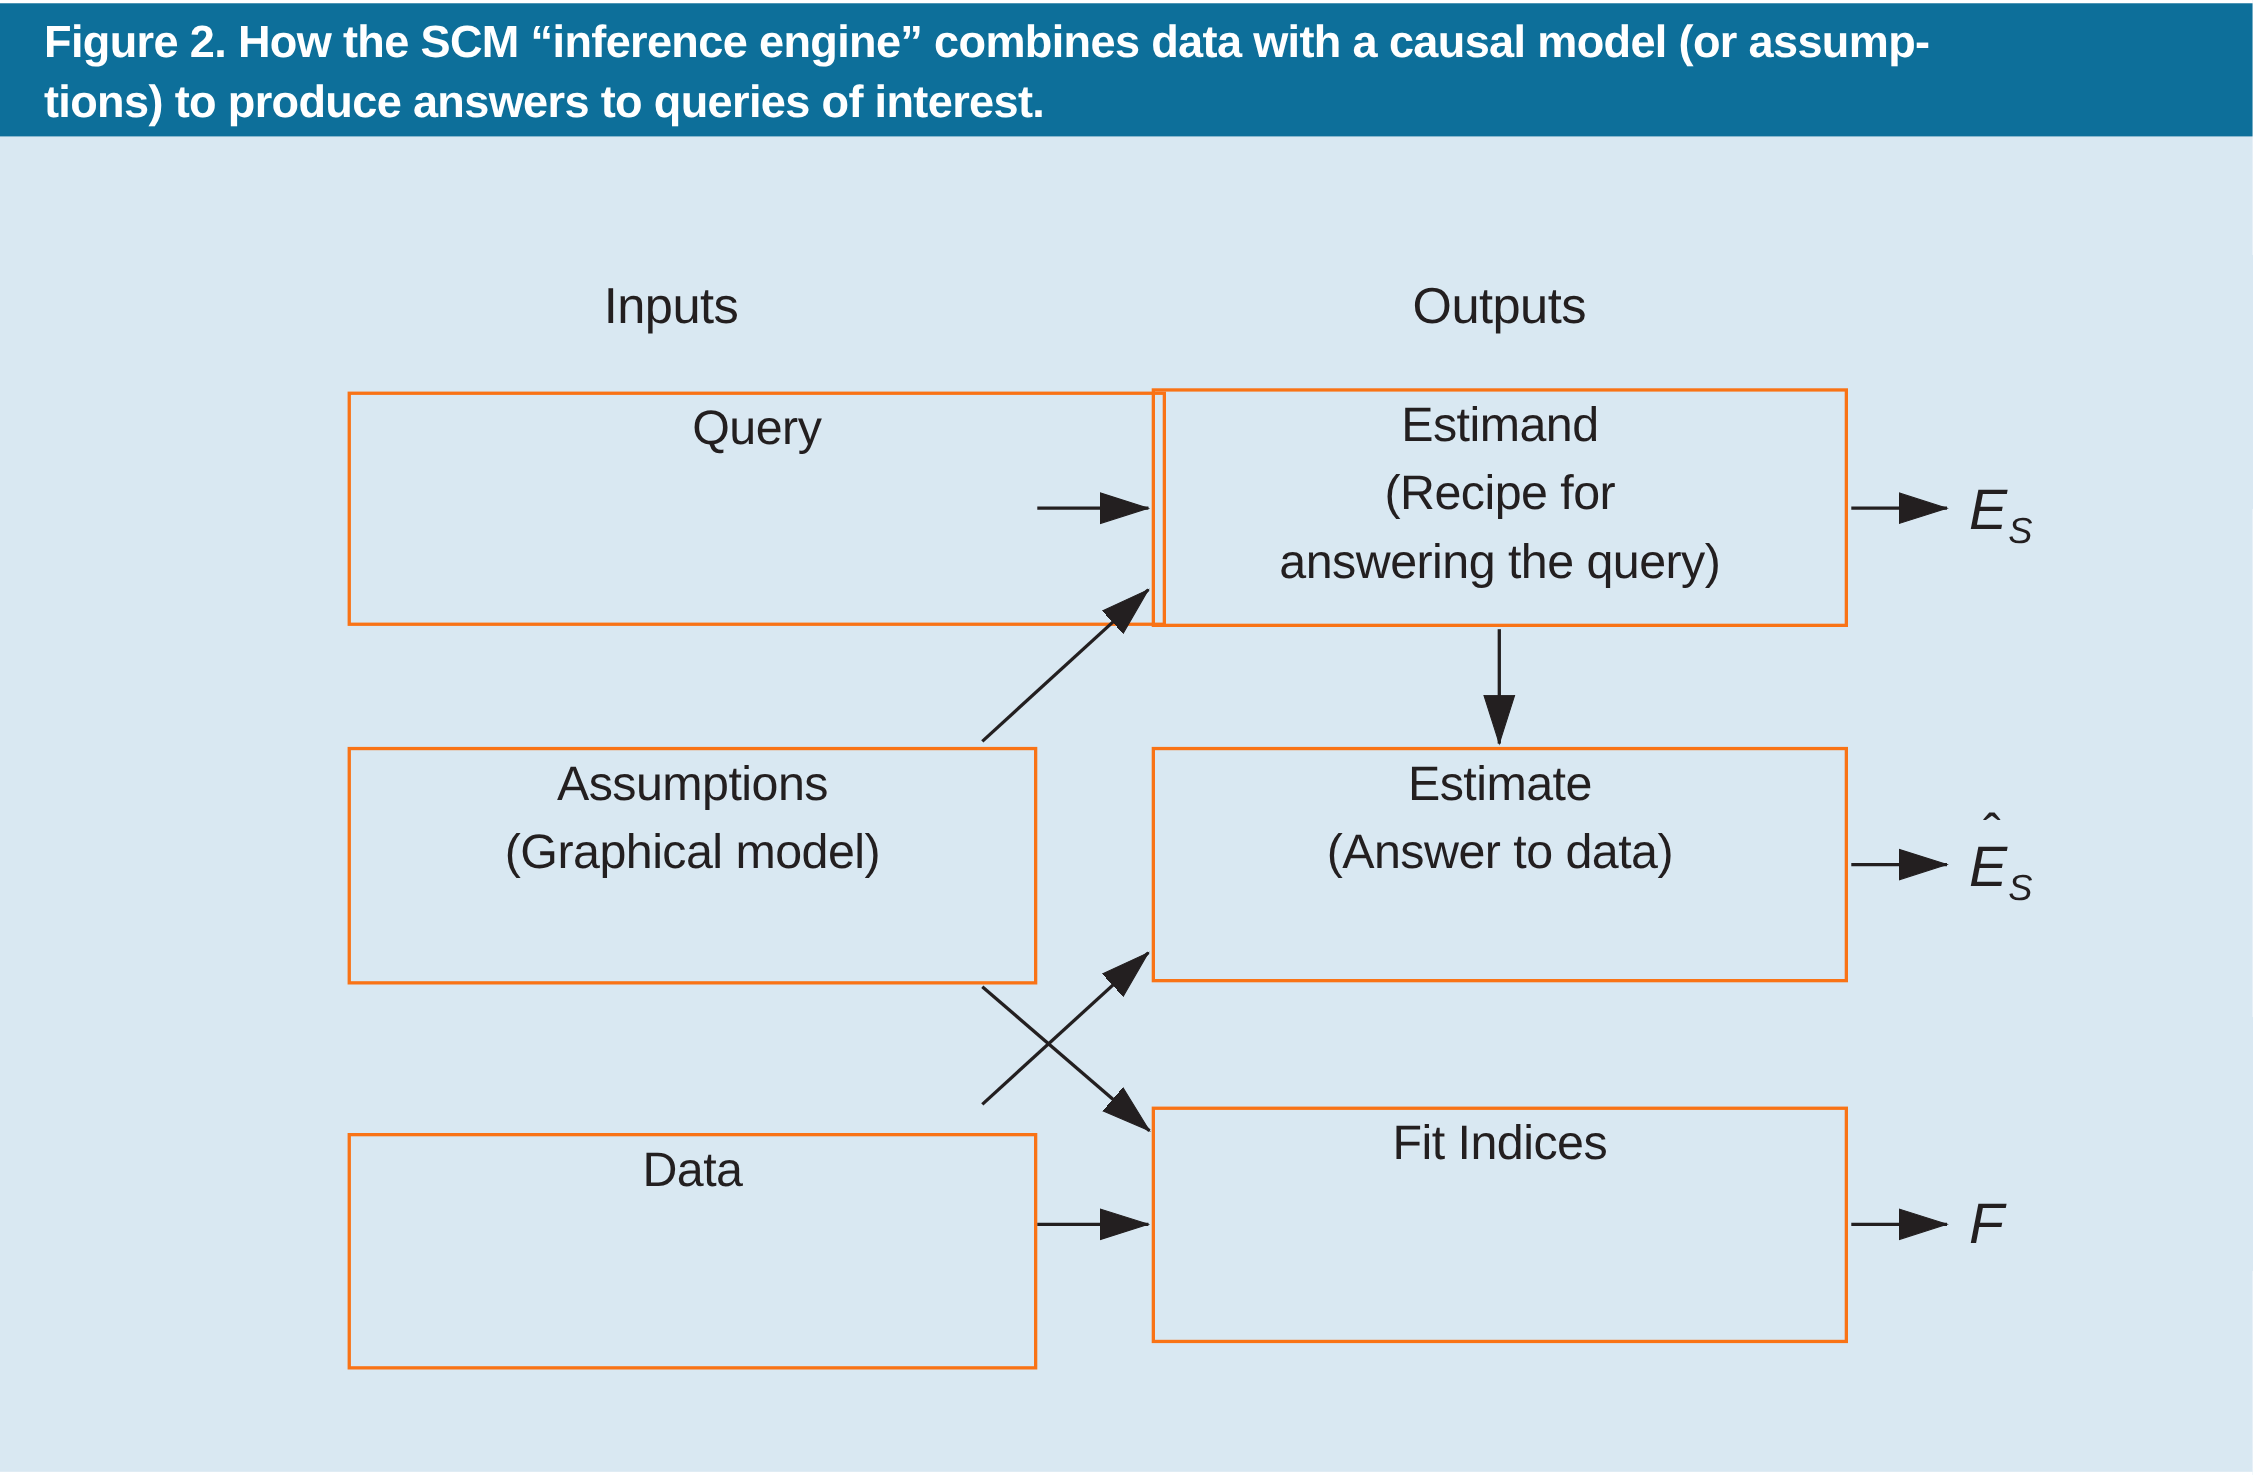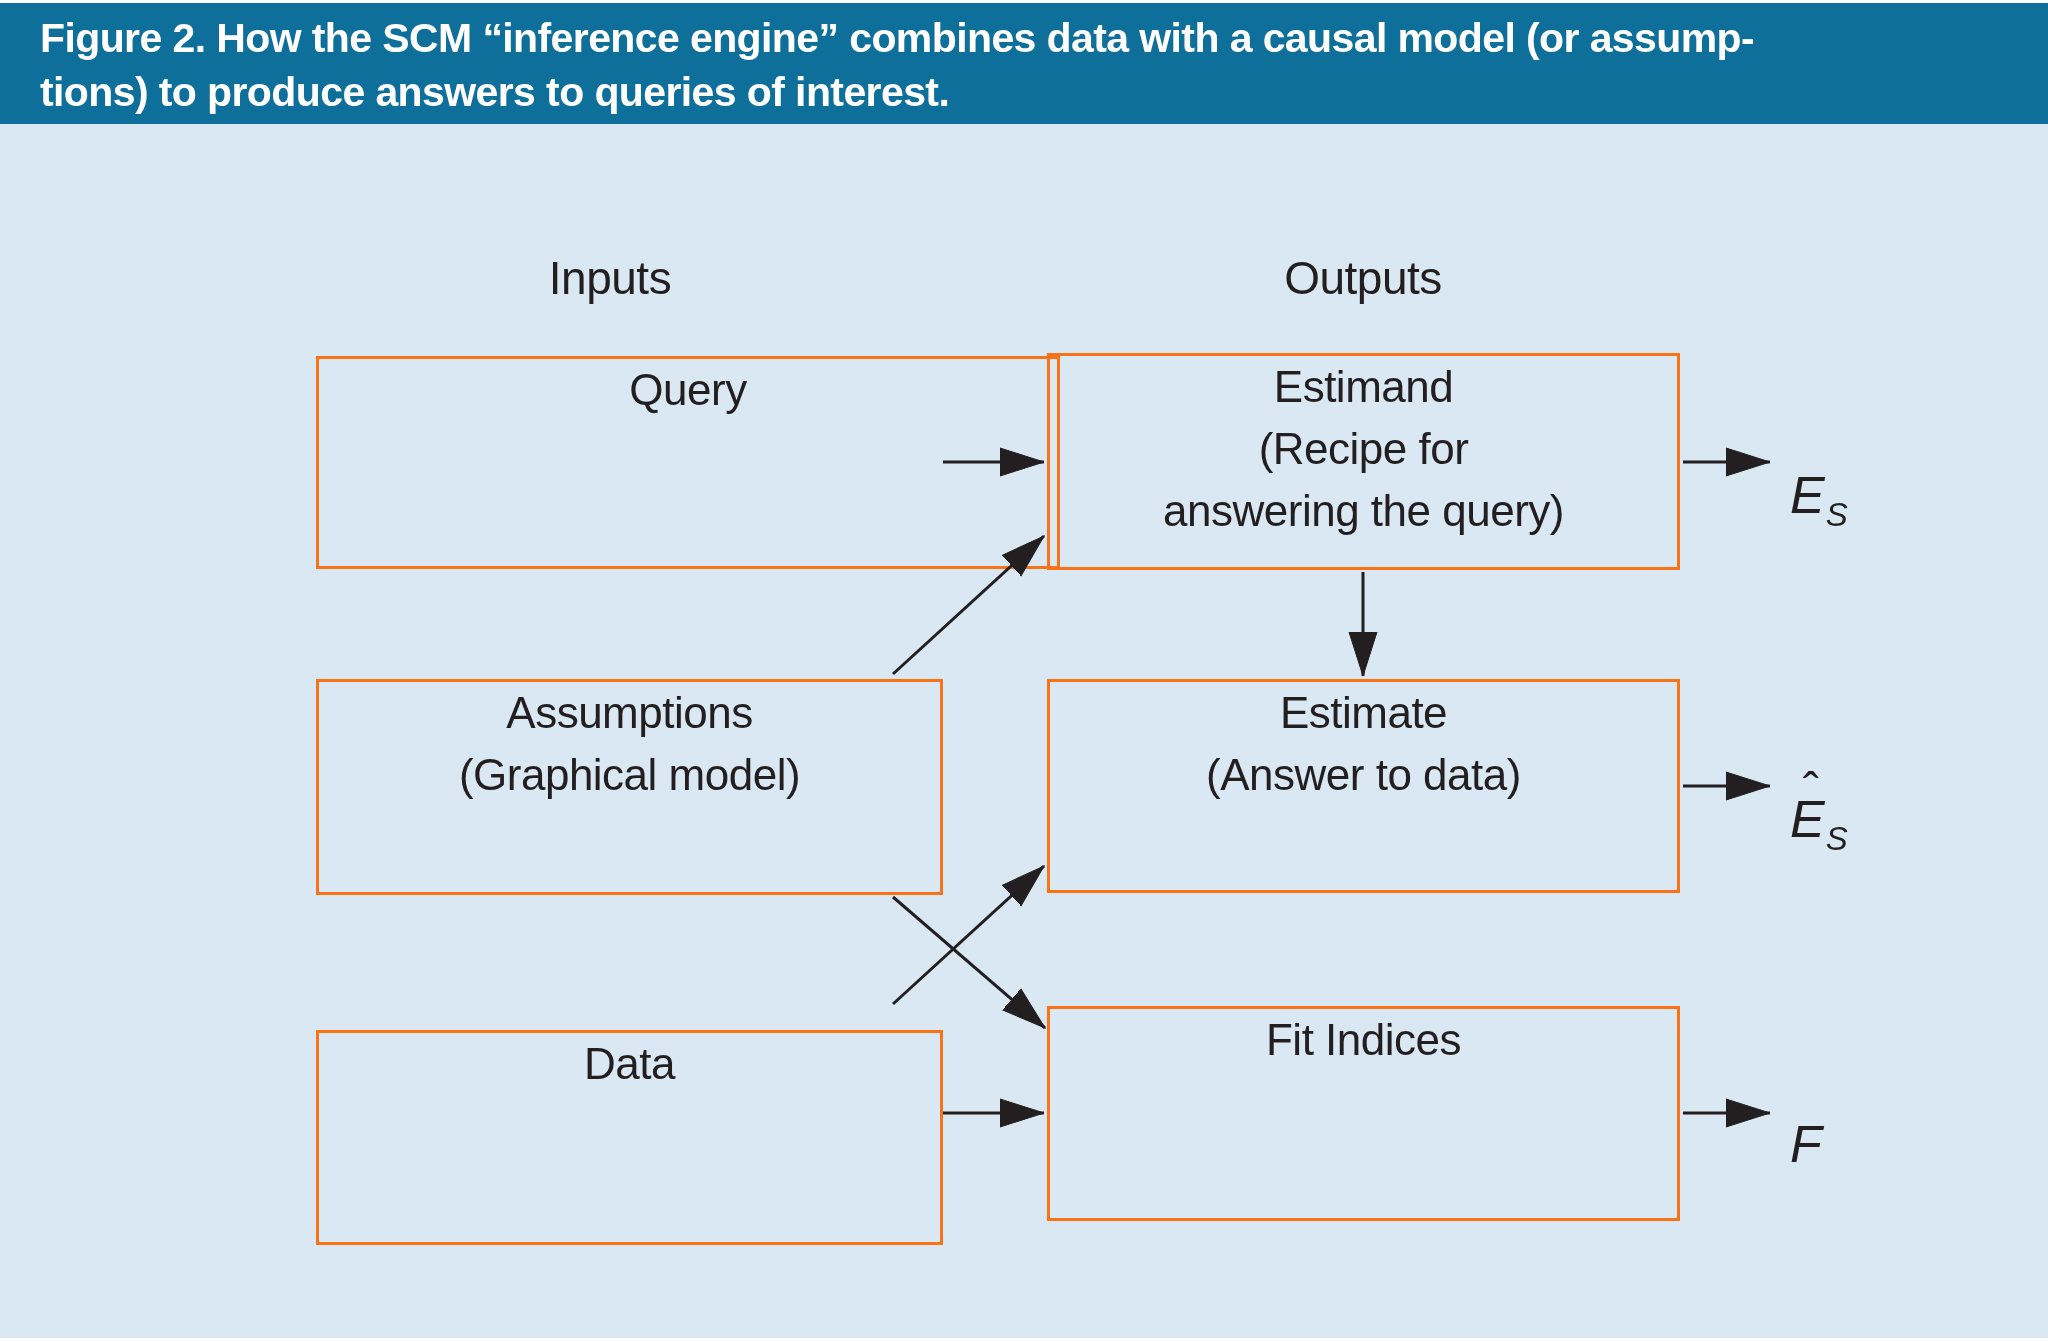--- a/index.html
+++ b/index.html
@@ -34,21 +34,21 @@
     display:flex;align-items:flex-start;justify-content:center;text-align:center;
     background:transparent;
   }
   .box .lbl{
     font-size:44px;line-height:62px;letter-spacing:-0.5px;
     color:#231f20;white-space:pre-line;
   }
   svg.arrows{position:absolute;left:0;top:0;pointer-events:none;}
   svg.arrows line{stroke:#231f20;stroke-width:3;}
   
-  .out-sym{position:absolute;transform:translateY(-50%);margin-top:31px;}
+  .out-sym{position:absolute;transform:translateY(-50%);}
   .sym-inner{position:relative;display:inline-block;font-style:italic;font-size:52px;line-height:1;}
   .sym-inner .hat{
     position:absolute;left:13px;top:-27px;
     font-size:48px;font-style:normal;line-height:1;
   }
   .sym-inner .sub{font-size:33px;font-style:italic;position:relative;top:13px;margin-left:1px;}
 </style>
 </head>
 <body>
 

